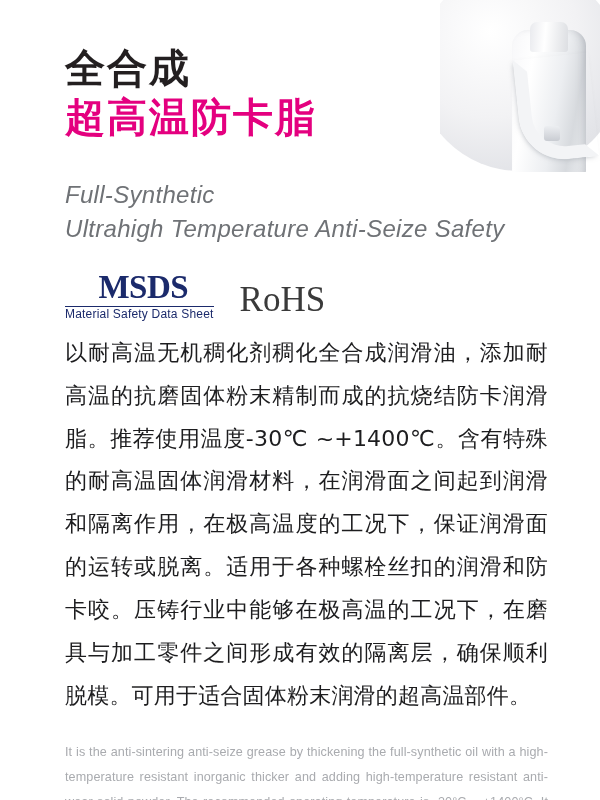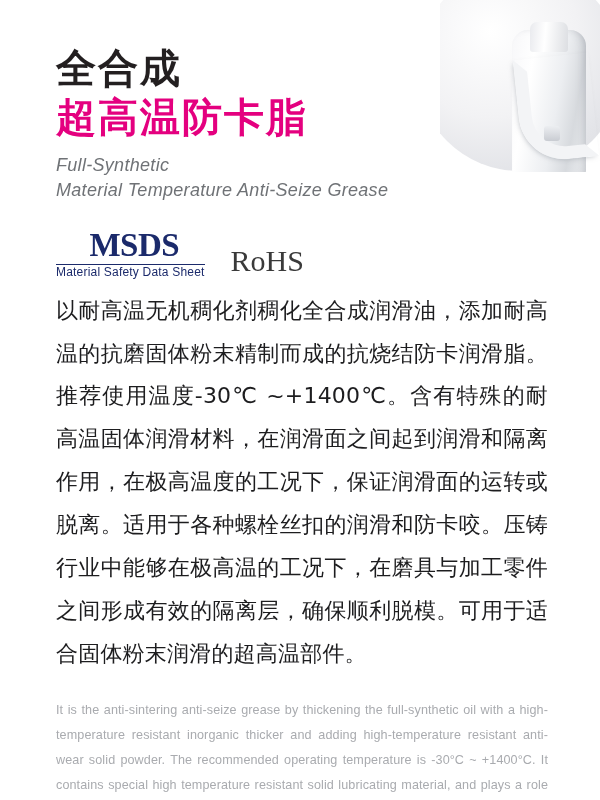--- a/index.html
+++ b/index.html
@@ -13,20 +13,21 @@
     font-family: "Liberation Sans", sans-serif;
     overflow: hidden;
     position: relative;
   }
 
   .page {
     position: relative;
     width: 600px;
     height: 800px;
     box-sizing: border-box;
+    padding-left: 9px;
   }
 
   
   .product-photo {
     position: absolute;
     top: 0;
     right: 0;
     width: 160px;
     height: 172px;
     overflow: hidden;
@@ -100,24 +101,24 @@
   .title-cn-2 {
     font-family: "DejaVu Sans", "Liberation Sans", sans-serif;
     font-size: 40px;
     font-weight: bold;
     color: #e4007f;
     letter-spacing: 2px;
     line-height: 1.12;
     margin: 4px 0 0 0;
   }
   .subtitle-en {
-    margin-top: 13px;
+    margin-top: 38px;
     font-family: "Liberation Sans", sans-serif;
     font-style: italic;
-    font-size: 18px;
+    font-size: 24px;
     line-height: 1.42;
     color: #6f7276;
     letter-spacing: 0.3px;
   }
 
   
   .logos {
     margin-top: 26px;
     display: flex;
     align-items: flex-end;
@@ -173,21 +174,21 @@
     font-size: 12px;
     color: #1b2a6b;
     letter-spacing: 0.2px;
     border-top: 1px solid #1b2a6b;
     padding-top: 1px;
     width: 100%;
     text-align: center;
   }
   .logo-rohs {
     font-family: "Liberation Serif", serif;
-    font-size: 30px;
+    font-size: 35px;
     color: #3a3a3a;
     letter-spacing: 0px;
   }
 
   
   .body-cn {
     margin-top: 12px;
     font-family: "DejaVu Sans", "Liberation Sans", sans-serif;
     font-size: 22px;
     line-height: 1.95;
@@ -218,21 +219,21 @@
     <div class="tube-tip"></div>
   </div>
 
   <div class="content">
 
     <h1 class="title-cn-1">全合成</h1>
     <h1 class="title-cn-2">超高温防卡脂</h1>
 
     <div class="subtitle-en">
       <div>Full-Synthetic</div>
-      <div>Material Temperature Anti-Seize Grease</div>
+      <div>Ultrahigh Temperature Anti-Seize Safety</div>
     </div>
 
     <div class="logos">
       <div class="logo-msds">
         <div class="msds-main">MSDS</div>
         <div class="msds-sub">Material Safety Data Sheet</div>
       </div>
       <div class="logo-rohs">RoHS</div>
     </div>
 

